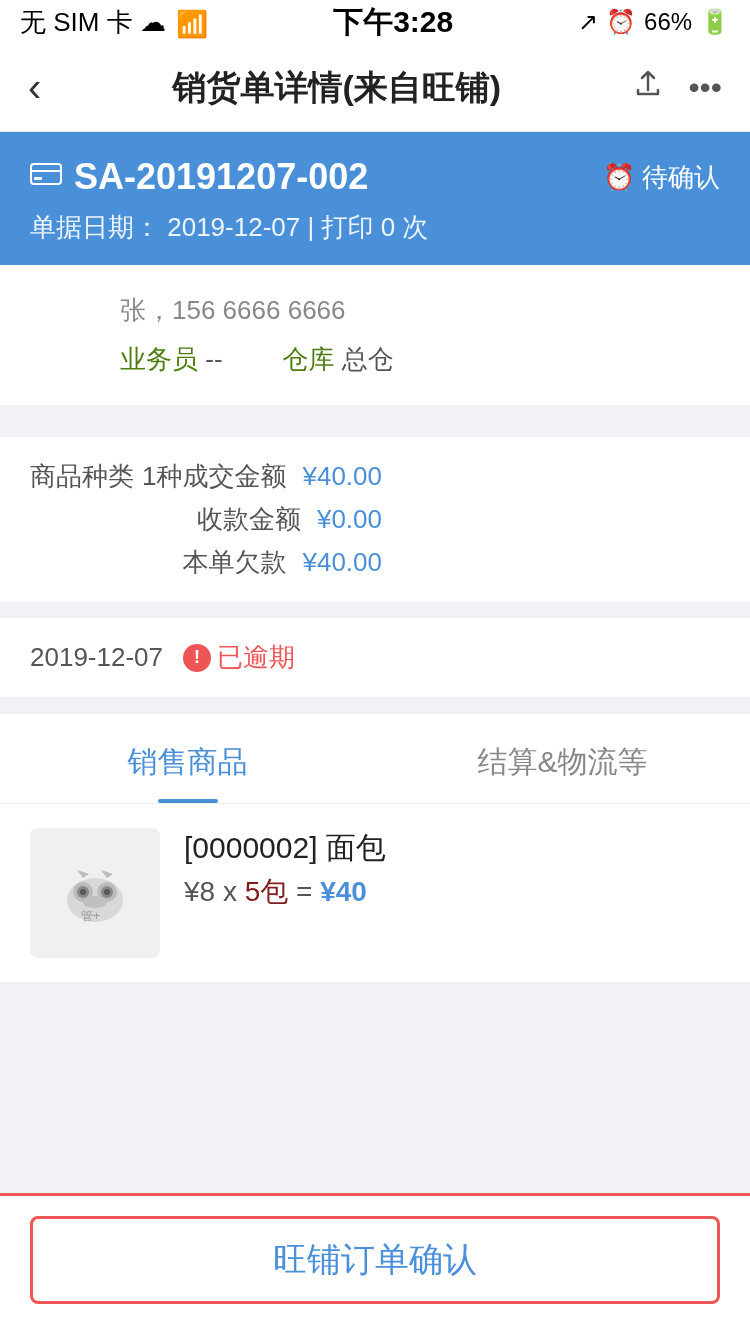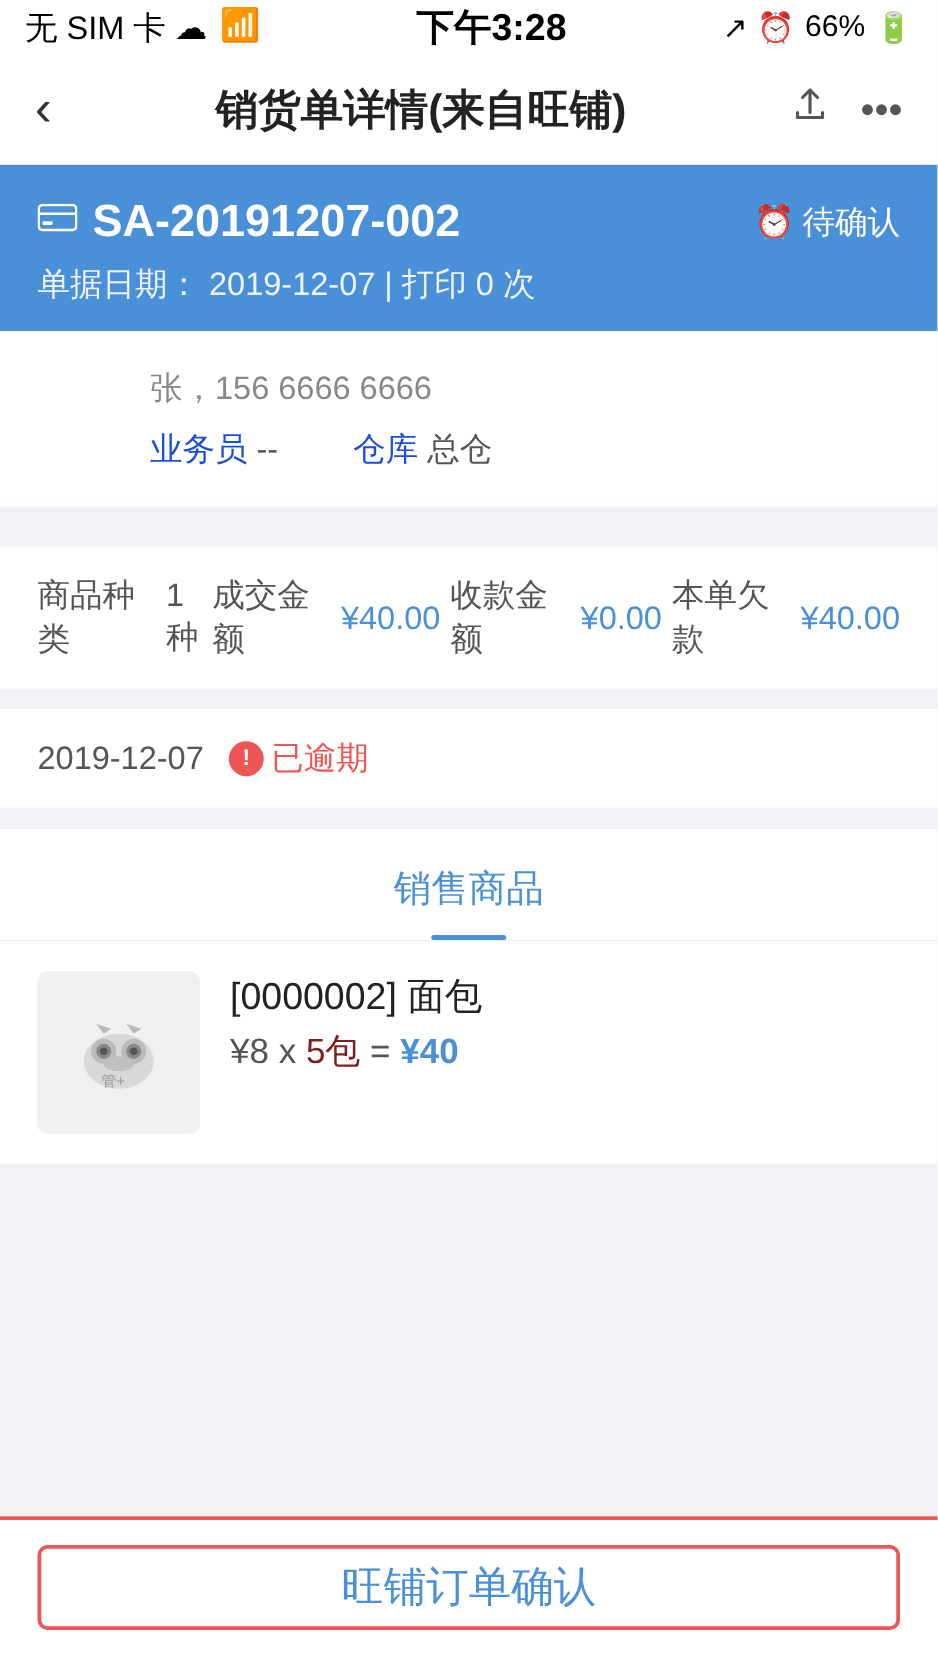--- a/index.html
+++ b/index.html
@@ -17,21 +17,21 @@
       width: 100%;
       height: 44px;
       background: #fff;
       display: flex;
       align-items: center;
       justify-content: space-between;
       padding: 0 20px;
       font-size: 28px;
       font-weight: 500;
     }
-    .status-left { display: flex; align-items: flex-start; gap: 10px; font-size: 26px; }
+    .status-left { display: flex; align-items: flex-end; gap: 10px; font-size: 26px; }
     .status-center { font-size: 30px; font-weight: 600; }
     .status-right { display: flex; align-items: center; gap: 8px; font-size: 24px; }
 
     
     .nav-bar {
       width: 100%;
       height: 88px;
       background: #fff;
       display: flex;
       align-items: center;
@@ -112,21 +112,21 @@
     }
     .customer-meta {
       display: flex;
       gap: 60px;
       margin-left: 90px;
     }
     .meta-item {
       font-size: 26px;
       color: #555;
     }
-    .meta-label { color: #1d4ed8; }
+    .meta-label { color: #4d7c0f; }
 
     
     .amounts-section {
       background: #fff;
       padding: 22px 30px;
       border-top: 1px solid #f0f0f0;
       margin-top: 16px;
     }
     .amounts-row {
       display: flex;
@@ -135,21 +135,21 @@
     }
     .amounts-left {
       display: flex;
       align-items: center;
       gap: 8px;
     }
     .amounts-label { font-size: 26px; color: #555; }
     .amounts-value { font-size: 26px; color: #555; }
     .amounts-right {
       display: flex;
-      flex-direction: row;
+      flex-direction: column;
       align-items: flex-end;
       gap: 8px;
     }
     .amount-line {
       display: flex;
       gap: 16px;
       align-items: center;
     }
     .amount-name { font-size: 26px; color: #555; }
     .amount-num { font-size: 26px; color: #4a90d9; }
@@ -258,21 +258,21 @@
       position: fixed;
       bottom: 0;
       left: 0;
       width: 750px;
       background: #fff;
       padding: 20px 30px 30px;
       border-top: 3px solid #e55;
     }
     .confirm-btn {
       width: 100%;
-      height: 68px;
+      height: 88px;
       background: #fff;
       border: 3px solid #e55;
       border-radius: 8px;
       font-size: 34px;
       color: #4a90d9;
       font-weight: 500;
       cursor: pointer;
       display: flex;
       align-items: center;
       justify-content: center;
@@ -375,20 +375,23 @@
     <div class="overdue-icon">!</div>
     <span class="overdue-text">已逾期</span>
   </div>
 </div>
 
 <div class="tabs-section">
   <div class="tabs-row">
     <div class="tab-item active">
       <span>销售商品</span>
     </div>
+    <div class="tab-item">
+      <span>结算&amp;物流等</span>
+    </div>
   </div>
 </div>
 
 <div class="product-section">
   <div class="product-row">
     <div class="product-image">
 
       <svg width="80" height="70" viewBox="0 0 80 70" fill="none">
         <ellipse cx="40" cy="42" rx="28" ry="22" fill="#d8d8d8"></ellipse>
         <circle cx="28" cy="34" r="10" fill="#bbb"></circle>

